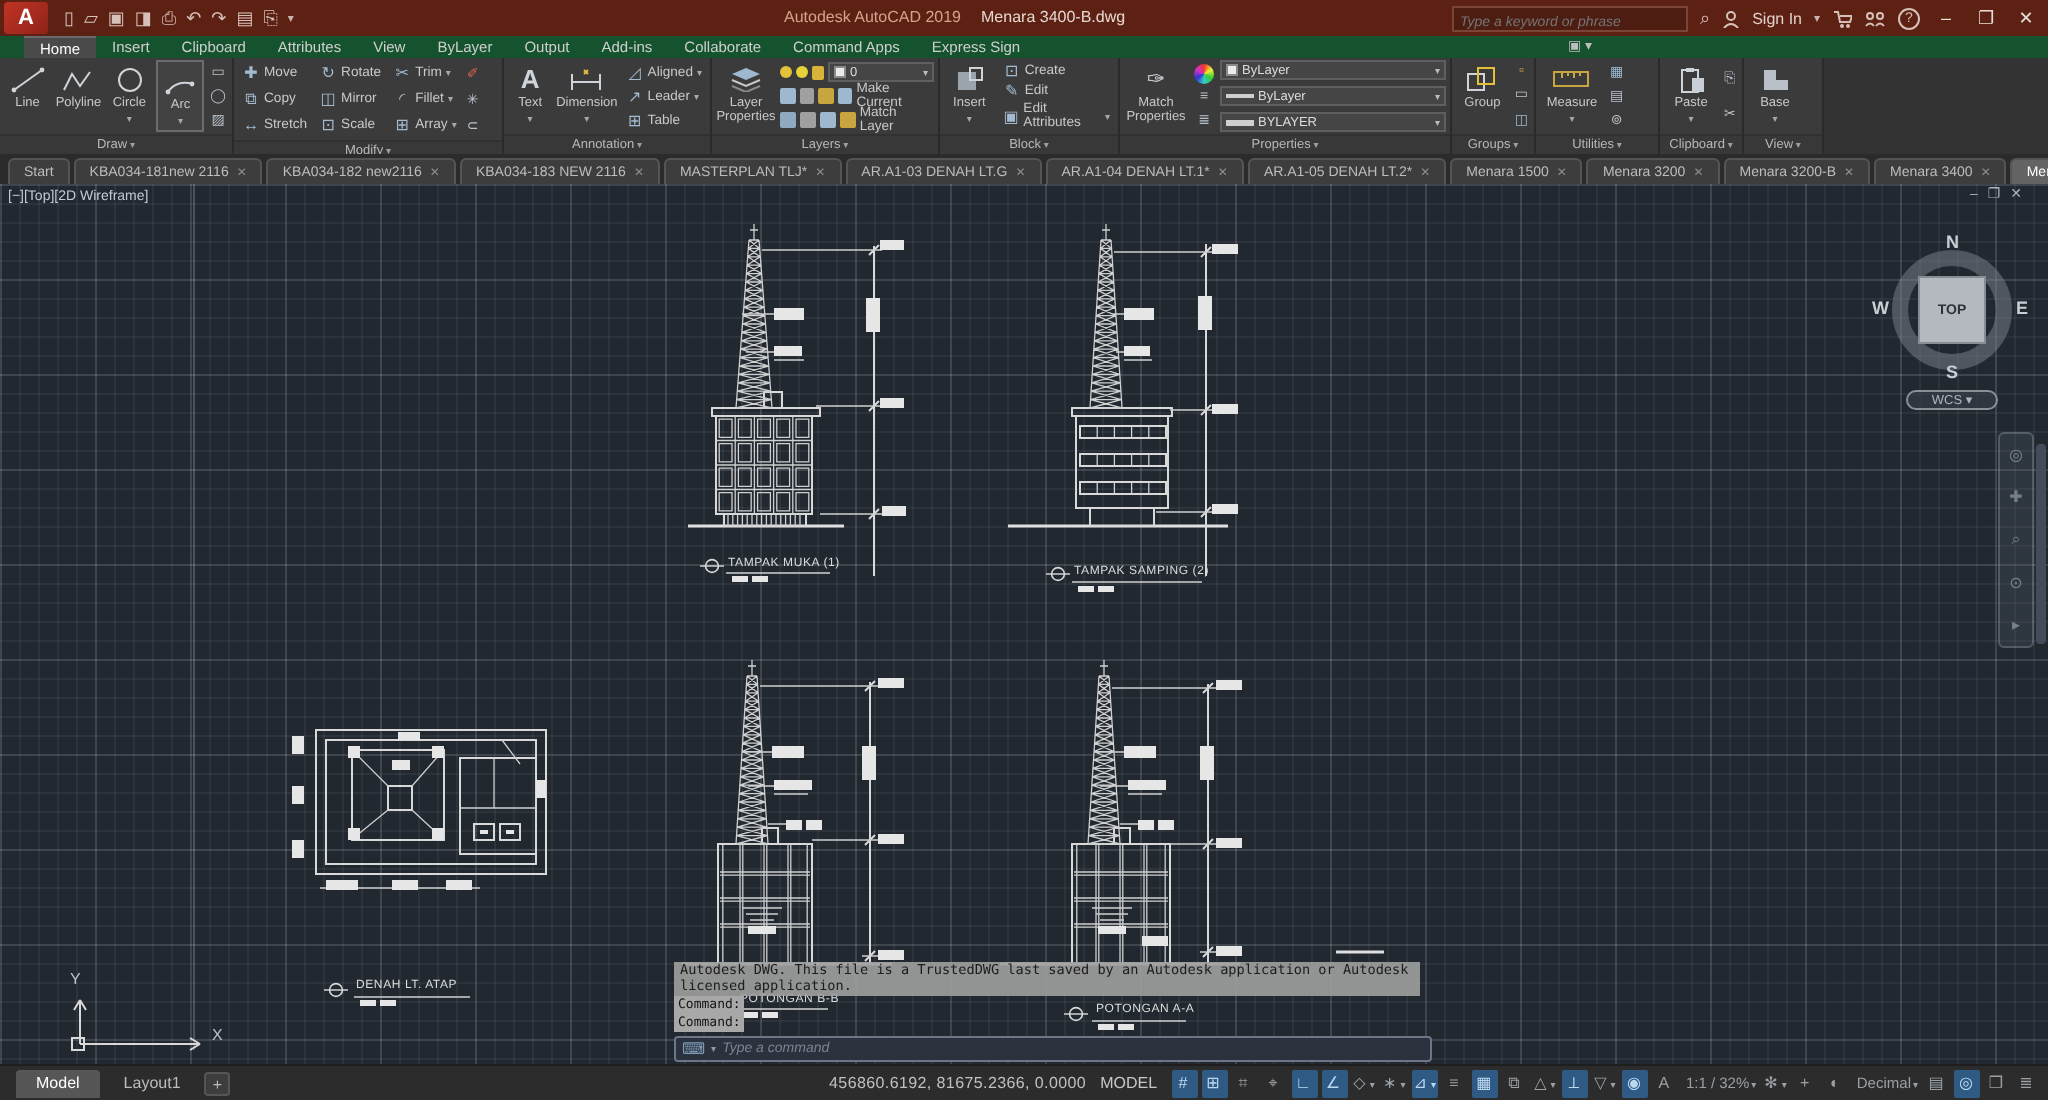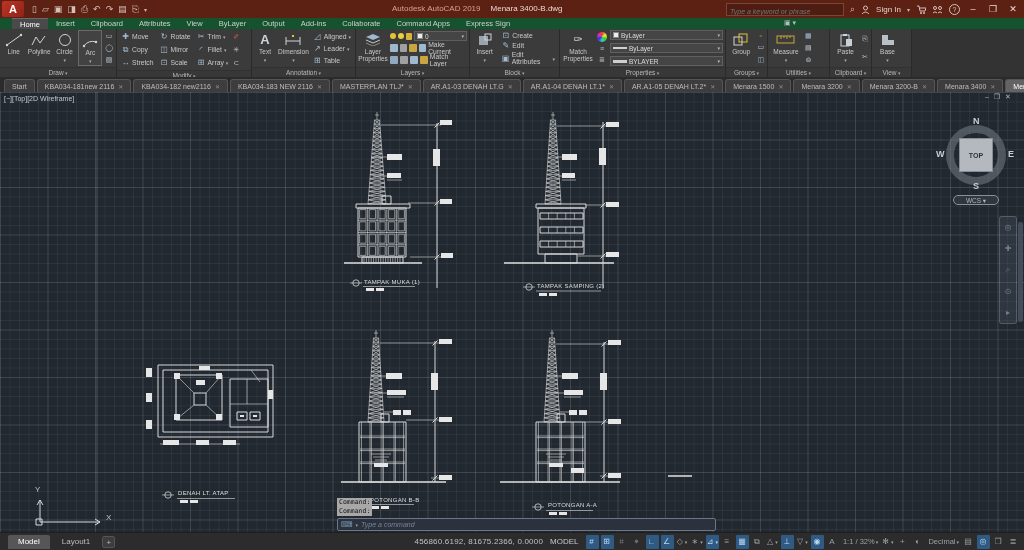--- a/index.html
+++ b/index.html
@@ -707,20 +707,21 @@
 
     <div id="navbar">
       <span>◎</span>
       <span>✚</span>
       <span>⌕</span>
       <span>⊙</span>
       <span>▸</span>
     </div>
     <div id="vscroll"></div>
 
+    <div id="trusted-box">Autodesk DWG.  This file is a TrustedDWG last saved by an Autodesk application or Autodesk licensed application.</div>
     <div class="cmd-hist" style="top:406px;">Command:</div>
     <div class="cmd-hist" style="top:415px;">Command:</div>
     <div id="cmd-input">
       <span id="cmd-kbd">⌨</span>
       <span id="cmd-caret">▾</span>
       <span id="cmd-placeholder">Type a command</span>
     </div>
 
     <span id="ucs-y">Y</span>
     <span id="ucs-x">X</span>

